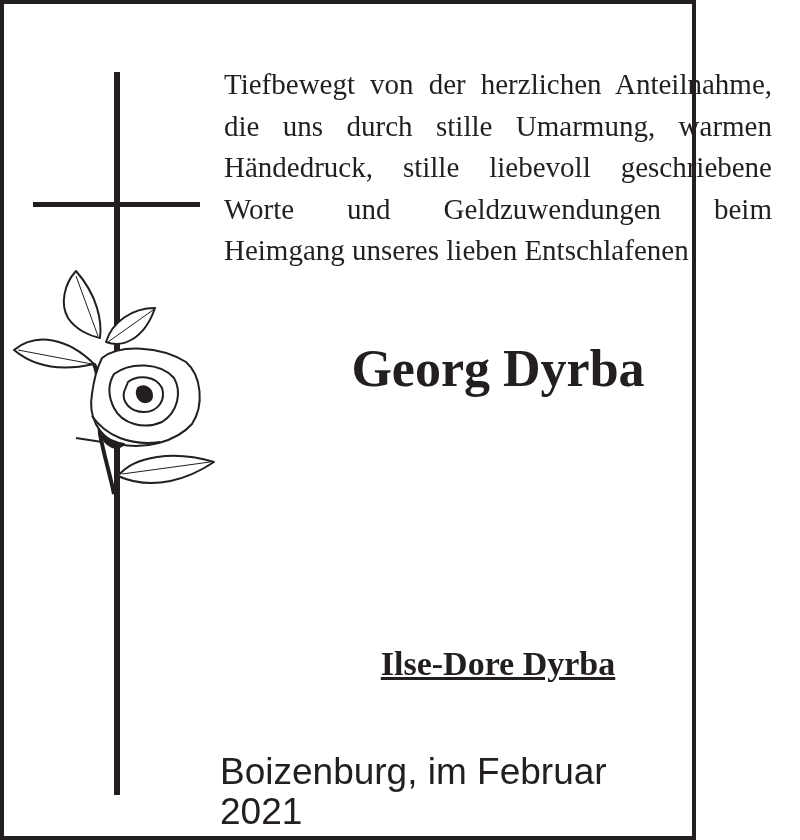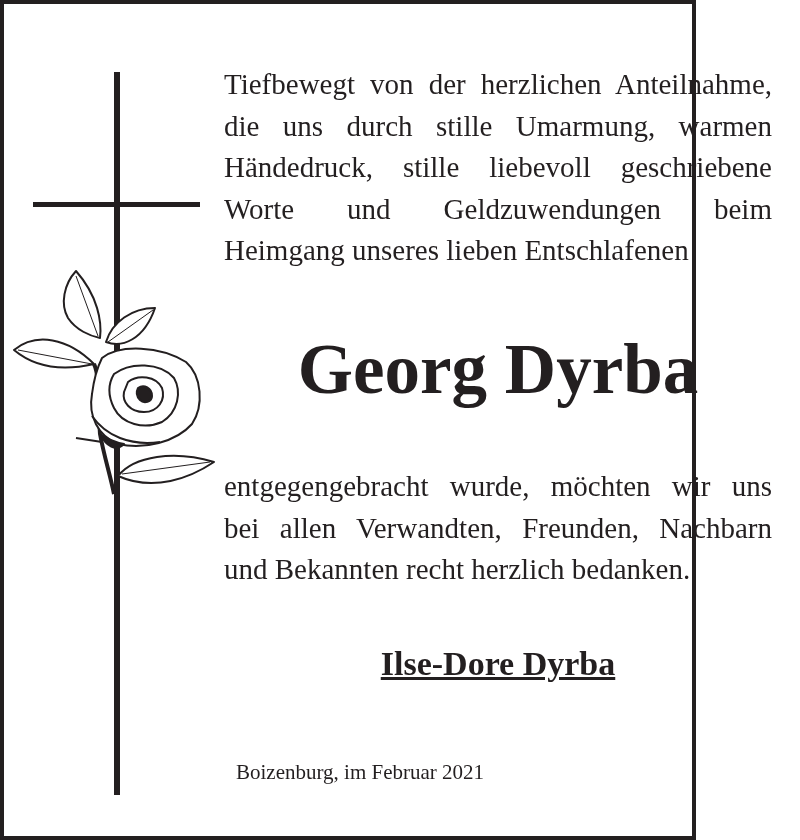--- a/index.html
+++ b/index.html
@@ -15,30 +15,30 @@
     position: absolute; left: 220px; width: 548px;
     font-family: "Liberation Serif", serif; color: #231f20;
     font-size: 29px; line-height: 41.5px;
   }
   .text-block .line { display: block; white-space: nowrap; text-align: justify; text-align-last: justify; }
   .block1 { top: 60px; }
   .block2 { top: 462px; }
   .name-main {
     position: absolute; left: 220px; width: 548px; top: 330px;
     text-align: center; font-family: "Liberation Serif", serif; font-weight: bold;
-    font-size: 71px; color: #231f20; line-height: 70px;
+    font-size: 52px; color: #231f20; line-height: 70px;
   }
   .name-sign {
     position: absolute; left: 220px; width: 548px; top: 638px;
     text-align: center; font-family: "Liberation Serif", serif; font-weight: bold;
     font-size: 34px; color: #231f20; line-height: 44px; text-decoration: underline;
   }
   .place-date {
-    position: absolute; left: 232px; top: 748px;
-    font-family: Liberation Serif, serif; font-size: 21px; color: #231f20; line-height: 40px;
+    position: absolute; left: 216px; top: 748px;
+    font-family: Liberation Sans, sans-serif; font-size: 37px; color: #231f20; line-height: 40px;
   }
   .last-left { text-align-last: left !important; }
 </style>
 </head>
 <body>
 
 <div class="frame">
 
   <div class="cross-v"></div>
   <div class="cross-h"></div>
@@ -75,22 +75,17 @@
   <div class="text-block block1">
     <span class="line">Tiefbewegt von der herzlichen Anteilnahme,</span>
     <span class="line">die uns durch stille Umarmung, warmen</span>
     <span class="line">Händedruck, stille liebevoll geschriebene</span>
     <span class="line">Worte und Geldzuwendungen beim</span>
     <span class="line last-left">Heimgang unseres lieben Entschlafenen</span>
   </div>
 
   <div class="name-main">Georg Dyrba</div>
 
-  <div class="text-block block2">
-    <span class="line">entgegengebracht wurde, möchten wir uns</span>
-    <span class="line">bei allen Verwandten, Freunden, Nachbarn</span>
-    <span class="line last-left">und Bekannten recht herzlich bedanken.</span>
-  </div>
 
   <div class="name-sign">Ilse-Dore Dyrba</div>
 
   <div class="place-date">Boizenburg, im Februar 2021</div>
 </div>
 
 </body></html>

